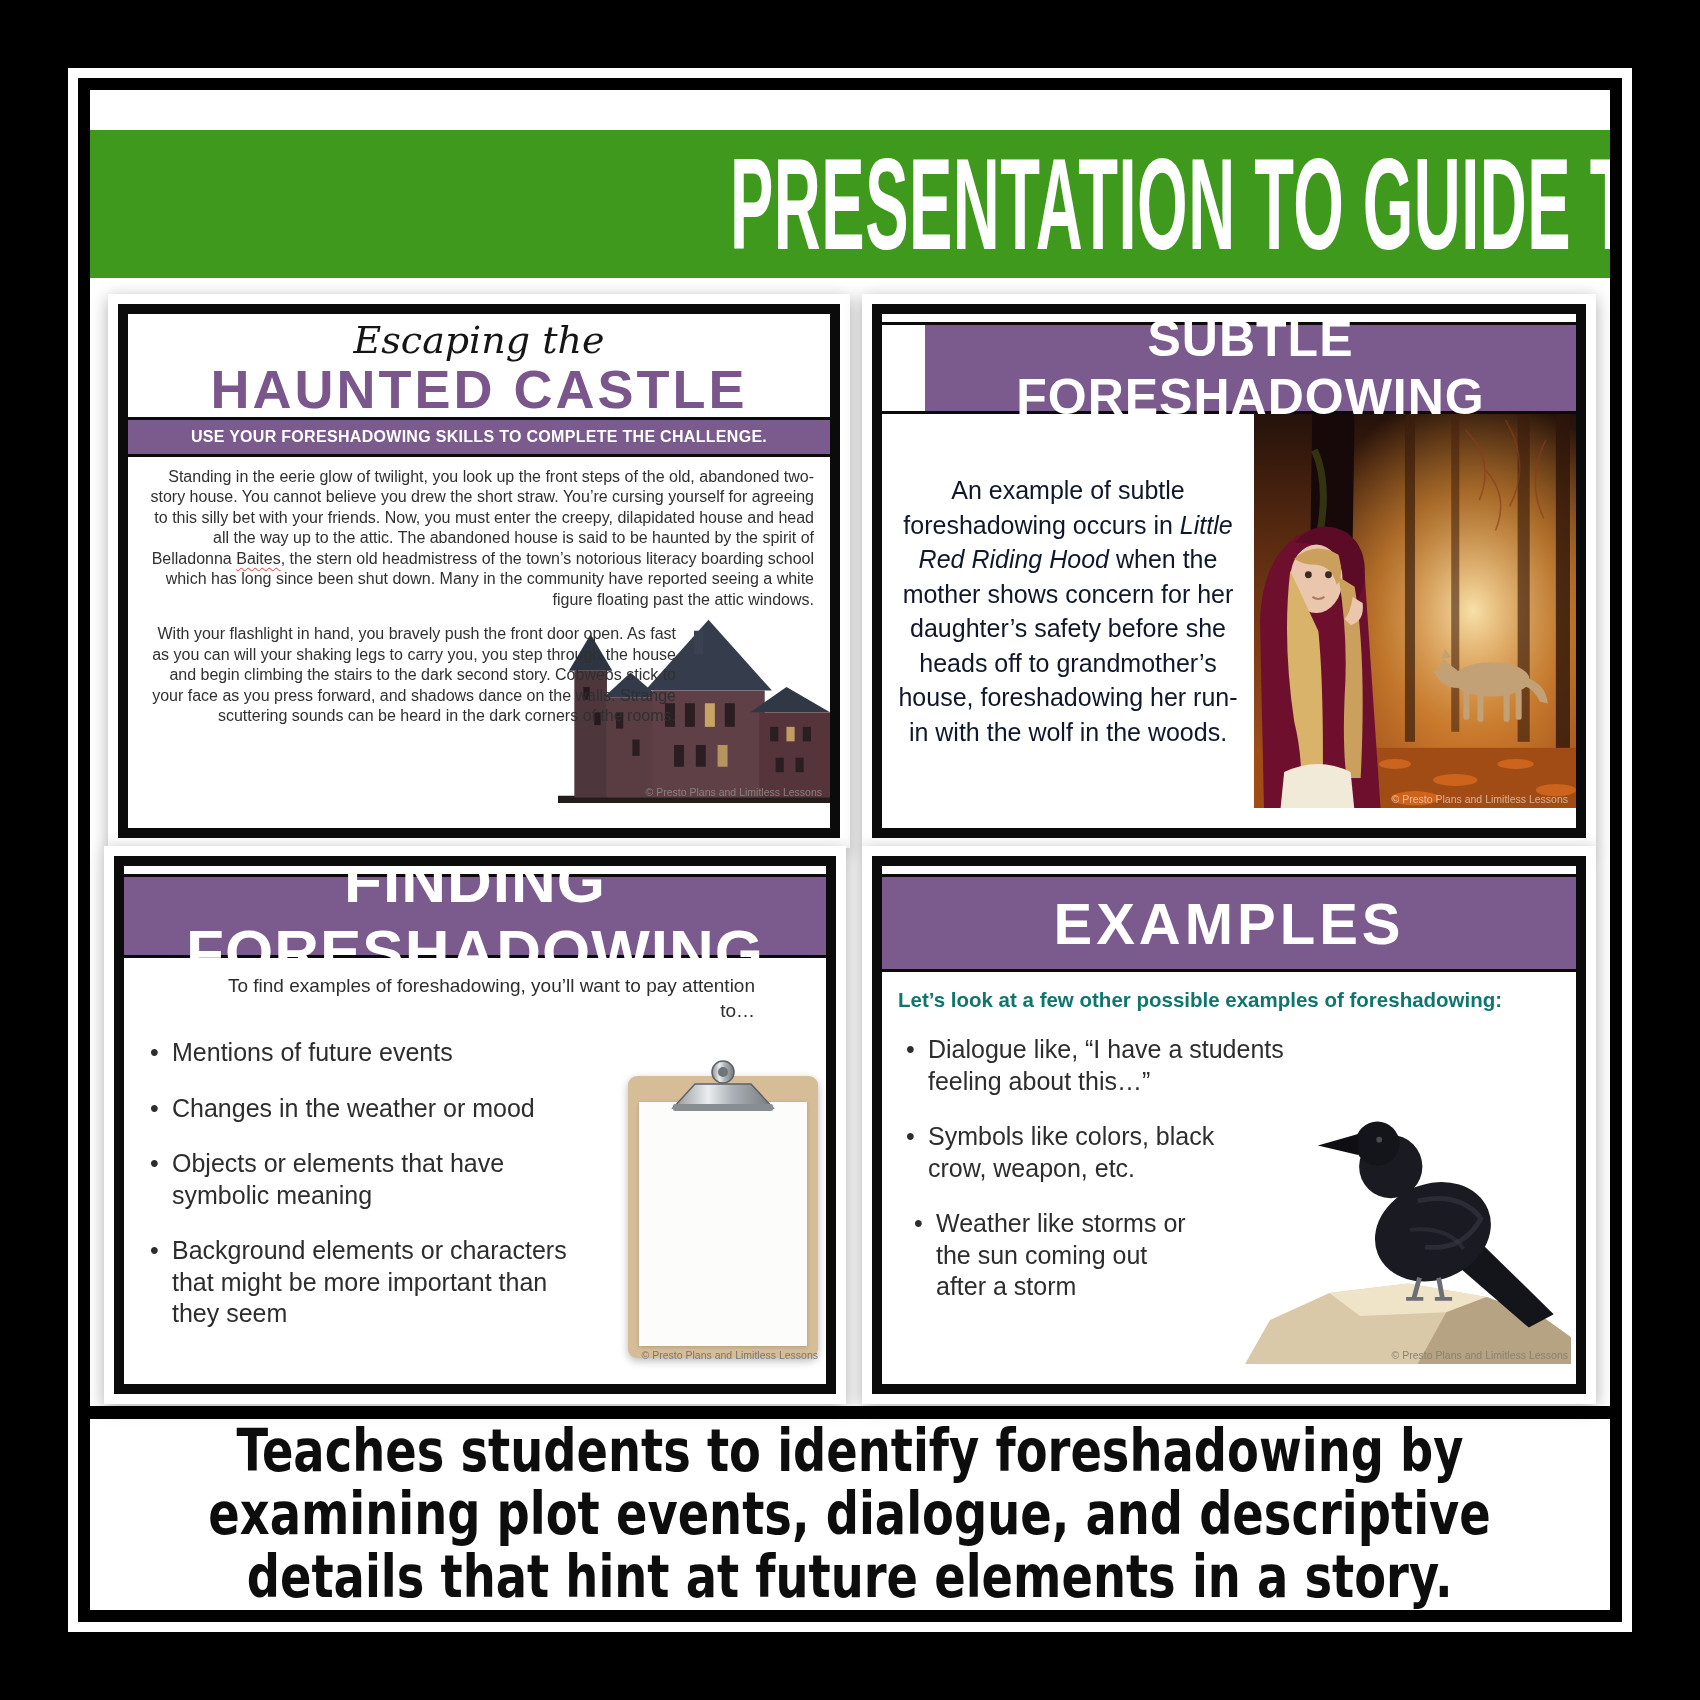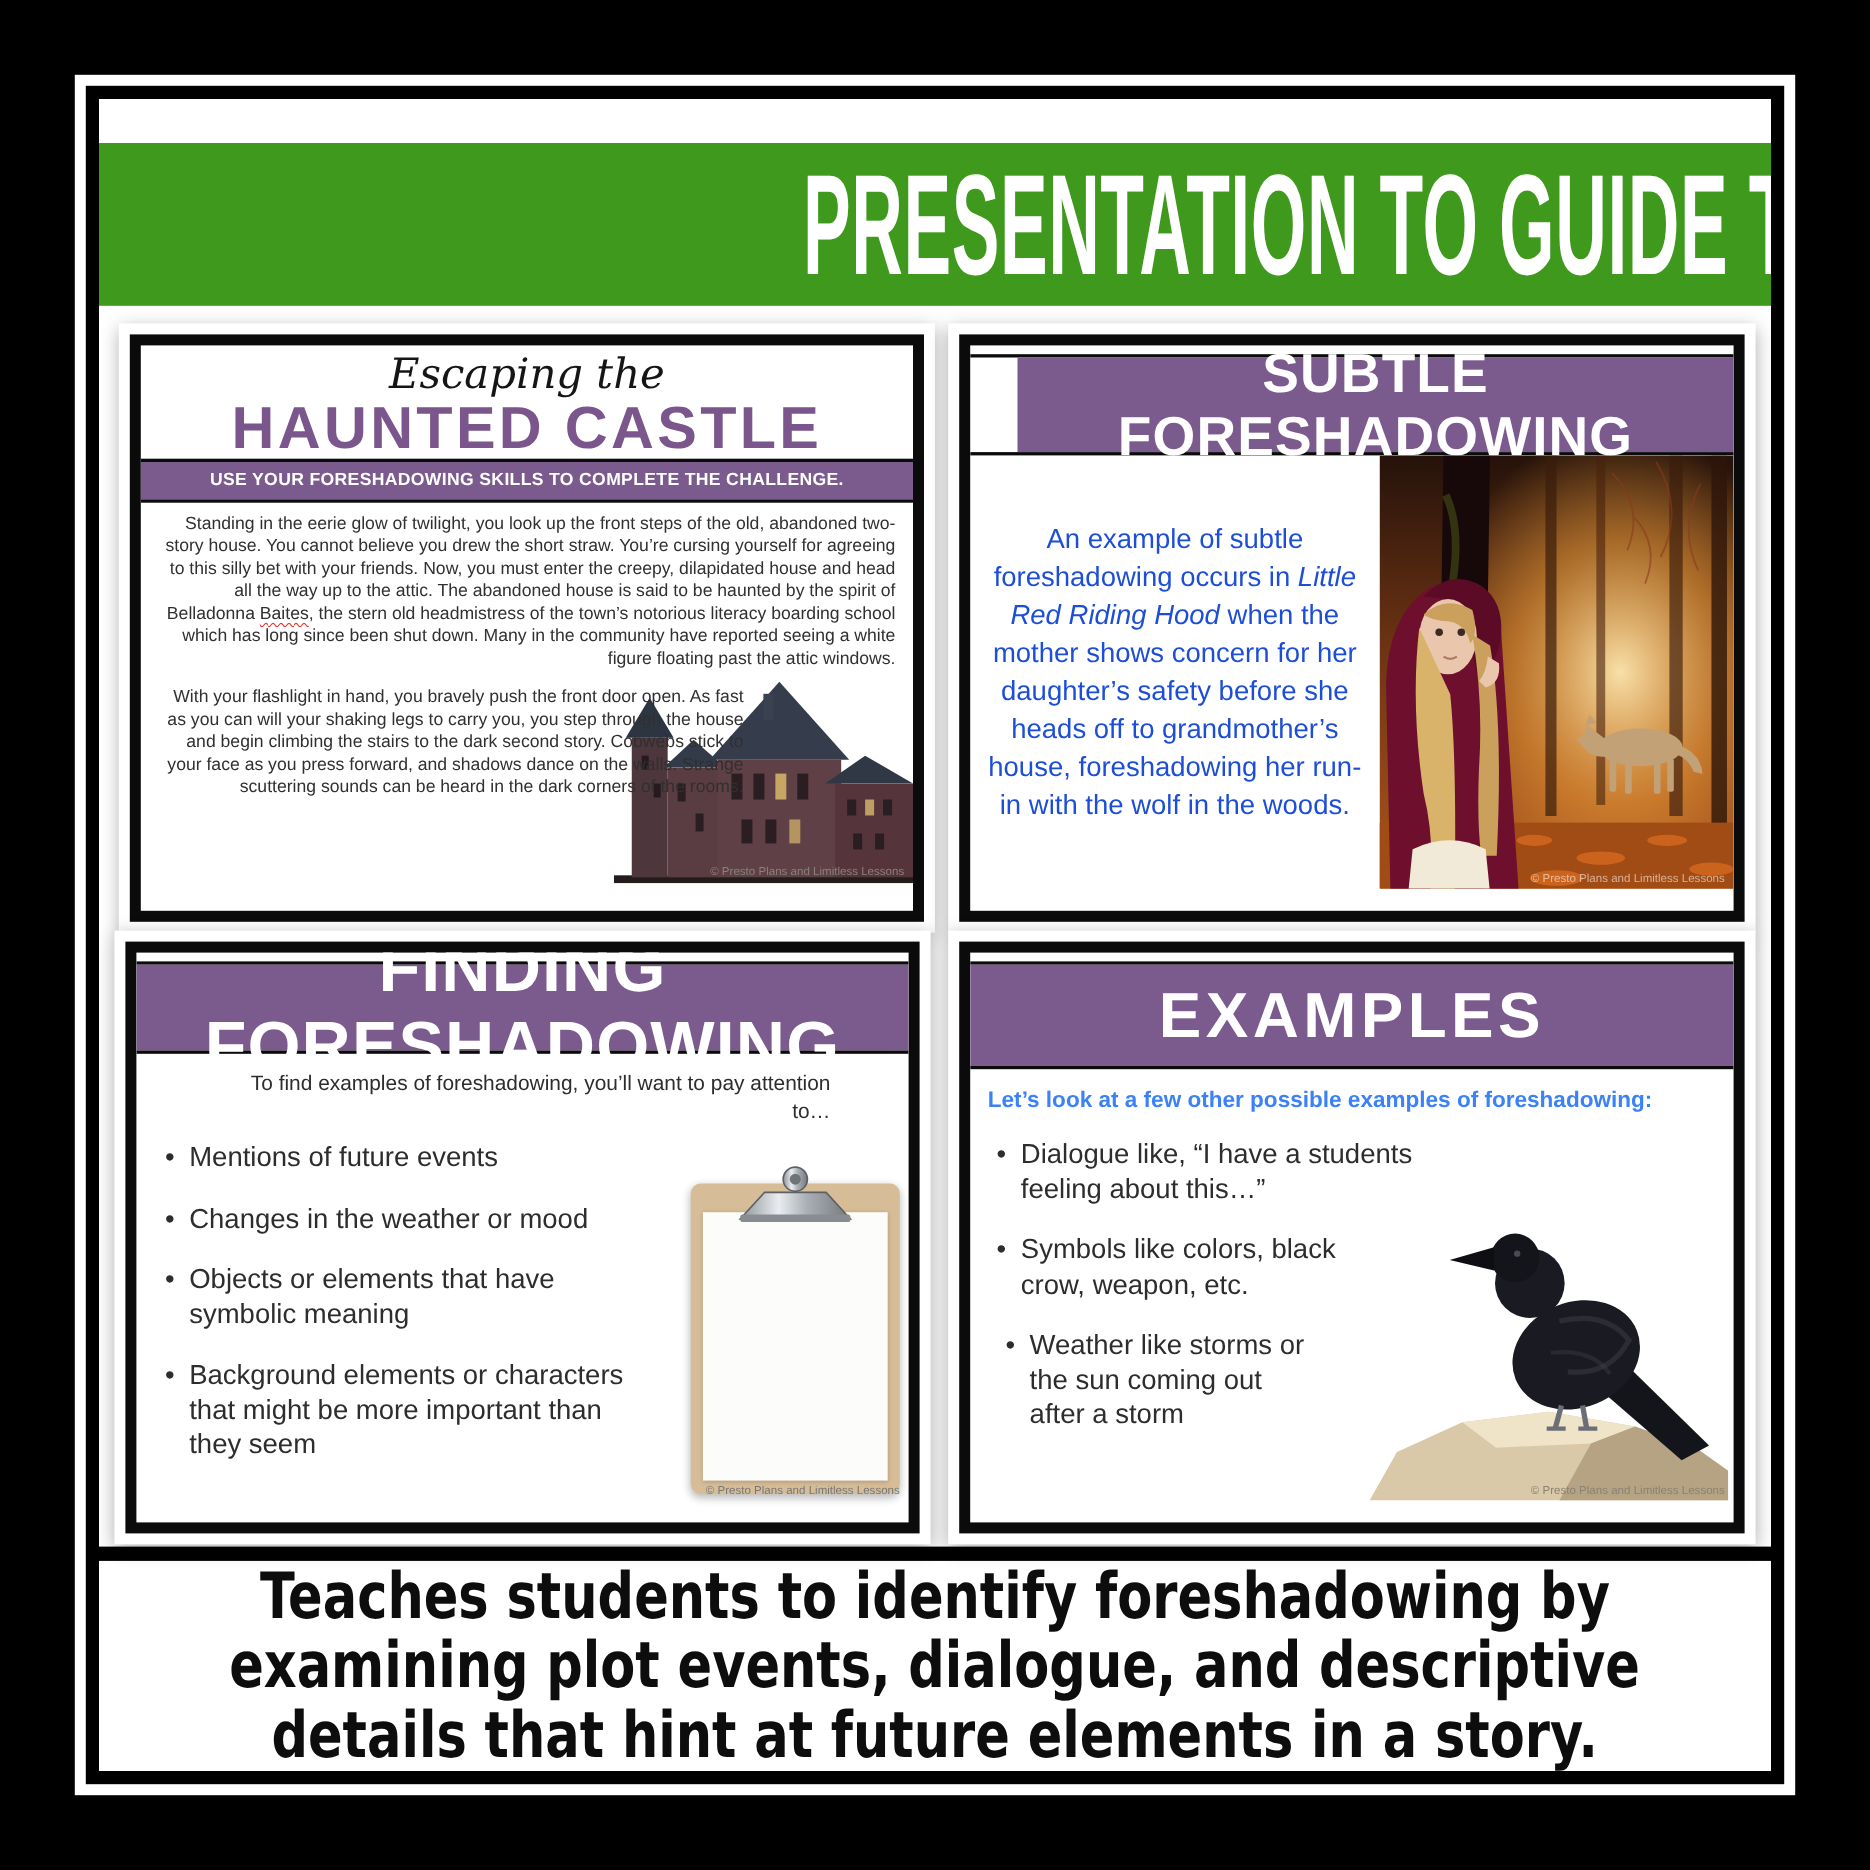--- a/index.html
+++ b/index.html
@@ -33,42 +33,42 @@
   .s1-body .p2{width:532px;}
   .misspell{text-decoration:underline;text-decoration-style:wavy;text-decoration-color:#e0392e;text-decoration-thickness:1px;text-underline-offset:3px;}
   .castle{position:absolute;right:0;bottom:0;width:272px;height:218px;z-index:0;}
 
   .copyright{position:absolute;bottom:3px;right:8px;font-size:10.5px;color:#777;z-index:5;}
 
   
   .s2-strip{height:8px;}
   .s2-banner{height:86px;font-weight:700;font-size:50px;letter-spacing:1px;margin-left:43px;}
   .s2-row{display:flex;height:394px;}
-  .s2-text{width:372px;box-sizing:border-box;padding:14px 16px;display:flex;align-items:center;justify-content:center;text-align:center;font-size:25px;line-height:1.38;color:#1d4ed8;}
+  .s2-text{width:372px;box-sizing:border-box;padding:14px 16px;display:flex;align-items:center;justify-content:center;text-align:center;font-size:25px;line-height:1.38;color:#0f172a;}
   .s2-img{position:relative;flex:1;overflow:hidden;}
   .s2-img svg{position:absolute;inset:0;width:100%;height:100%;}
   .s2-copy{color:rgba(255,255,255,.55);}
 
   
   .s3-banner{height:78px;font-weight:700;font-size:62px;letter-spacing:1px;}
   .s3-body{position:relative;height:406px;box-sizing:border-box;padding:12px 18px;}
   .s3-intro{text-align:right;font-size:19px;line-height:1.3;color:#2d2d2d;margin:4px auto 14px auto;max-width:560px;}
   .bullets{list-style:none;margin:0;padding:0;color:#2d2d2d;}
   .bullets li{position:relative;padding-left:30px;font-size:25px;line-height:1.26;margin-bottom:24px;}
   .bullets li::before{content:"•";position:absolute;left:8px;top:0;font-size:25px;color:#2d2d2d;}
   .s3-bullets{max-width:450px;}
   .s3-bullets li{max-width:420px;}
   .clipboard{position:absolute;right:8px;top:118px;width:190px;height:282px;background:#d7bd97;border-radius:9px;box-shadow:0 3px 8px rgba(0,0,0,.28);}
   .clipboard .paper{position:absolute;left:11px;right:11px;top:26px;bottom:12px;background:#fcfcfa;box-shadow:0 1px 4px rgba(0,0,0,.18);}
   .clipboard .clip{position:absolute;top:-16px;left:50%;transform:translateX(-50%);width:116px;height:52px;}
 
   
   .s4-banner{height:92px;font-weight:700;font-size:58px;letter-spacing:4px;}
   .s4-body{position:relative;height:392px;box-sizing:border-box;padding:14px 16px;}
-  .s4-intro{font-weight:700;font-size:20.5px;color:#3b82f6;margin:2px 0 22px 0;}
+  .s4-intro{font-weight:700;font-size:20.5px;color:#0f766e;margin:2px 0 22px 0;}
   .s4-bullets li:nth-child(1){max-width:430px;}
   .s4-bullets li:nth-child(2){max-width:345px;}
   .s4-bullets li:nth-child(3){max-width:255px;padding-left:38px;}
   .s4-bullets li:nth-child(3)::before{left:16px;}
   .crow-wrap{position:absolute;right:2px;bottom:0;width:332px;height:278px;z-index:0;}
   .s4-copy{color:#8a8272;}
   .s1-copy{color:#8a8178;}
 
   
   .divider{position:absolute;left:0;right:0;top:1316px;height:13px;background:#000;}

